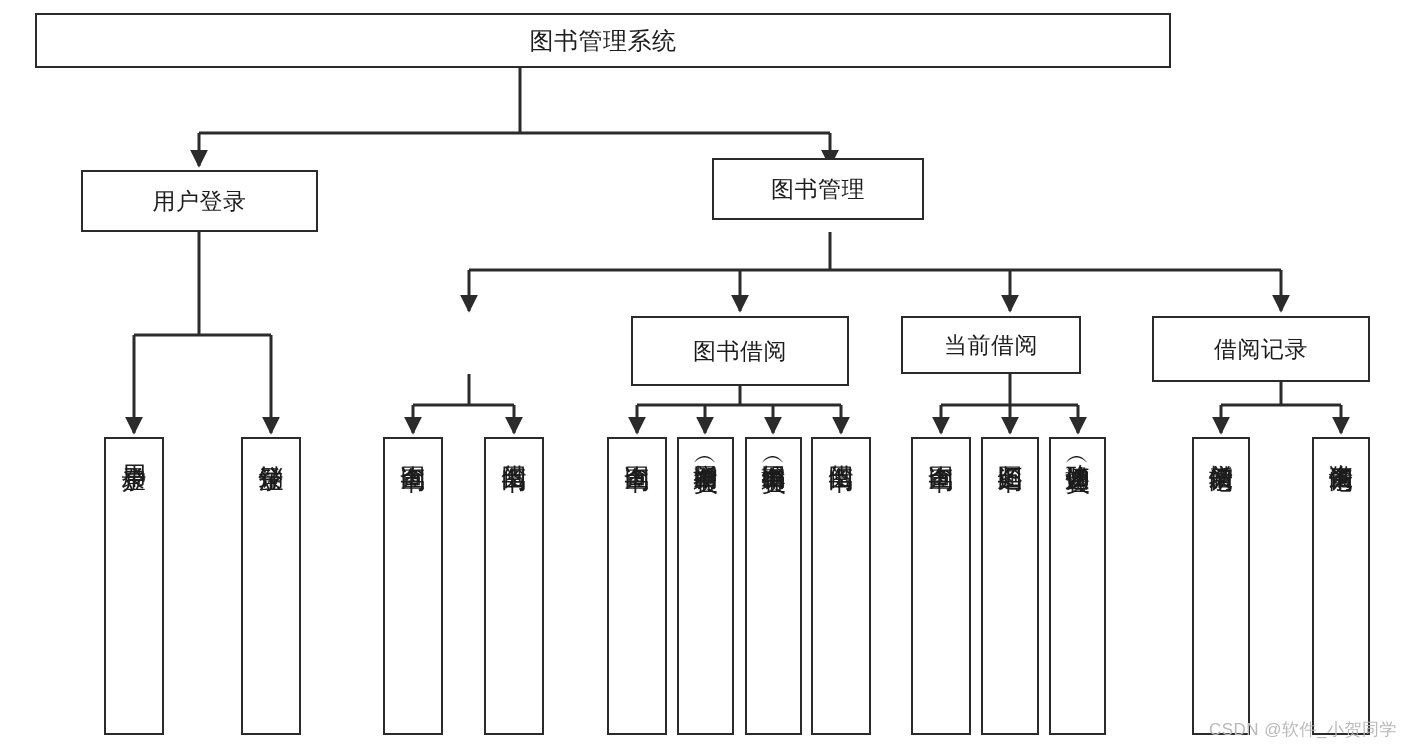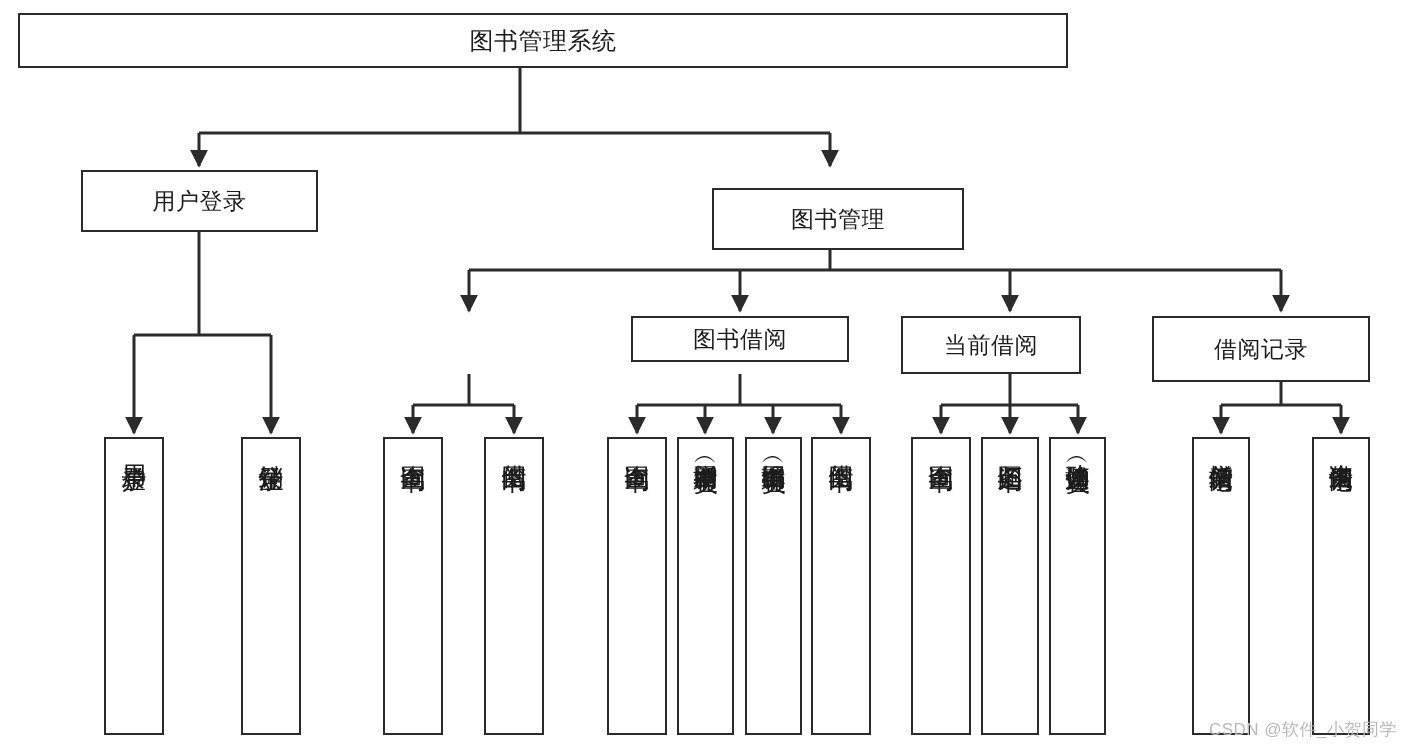--- a/index.html
+++ b/index.html
@@ -126,34 +126,34 @@
       <path d="M 1010 405 L 1010 433" marker-end="url(#arrow)"></path>
       <path d="M 1078 405 L 1078 433" marker-end="url(#arrow)"></path>
 
       <path d="M 1281 374 L 1281 405"></path>
       <path d="M 1221 405 L 1341 405"></path>
       <path d="M 1221 405 L 1221 433" marker-end="url(#arrow)"></path>
       <path d="M 1341 405 L 1341 433" marker-end="url(#arrow)"></path>
     </g>
   </svg>
 
-  <div class="node horiz root" style="left:18px; top:13px; width:1050px; height:55px;">
+  <div class="node horiz root" style="left:35px; top:13px; width:1136px; height:55px;">
     <span class="node-label">图书管理系统</span>
   </div>
 
   <div class="node horiz" style="left:81px; top:170px; width:237px; height:62px;">
     <span class="node-label">用户登录</span>
   </div>
 
-  <div class="node horiz" style="left:712px; top:188px; width:252px; height:62px;">
+  <div class="node horiz" style="left:712px; top:158px; width:212px; height:62px;">
     <span class="node-label">图书管理</span>
   </div>
 
 
-  <div class="node horiz" style="left:631px; top:316px; width:218px; height:46px;">
+  <div class="node horiz" style="left:631px; top:316px; width:218px; height:70px;">
     <span class="node-label">图书借阅</span>
   </div>
 
   <div class="node horiz" style="left:901px; top:316px; width:180px; height:58px;">
     <span class="node-label">当前借阅</span>
   </div>
 
   <div class="node horiz" style="left:1152px; top:316px; width:218px; height:66px;">
     <span class="node-label">借阅记录</span>
   </div>

